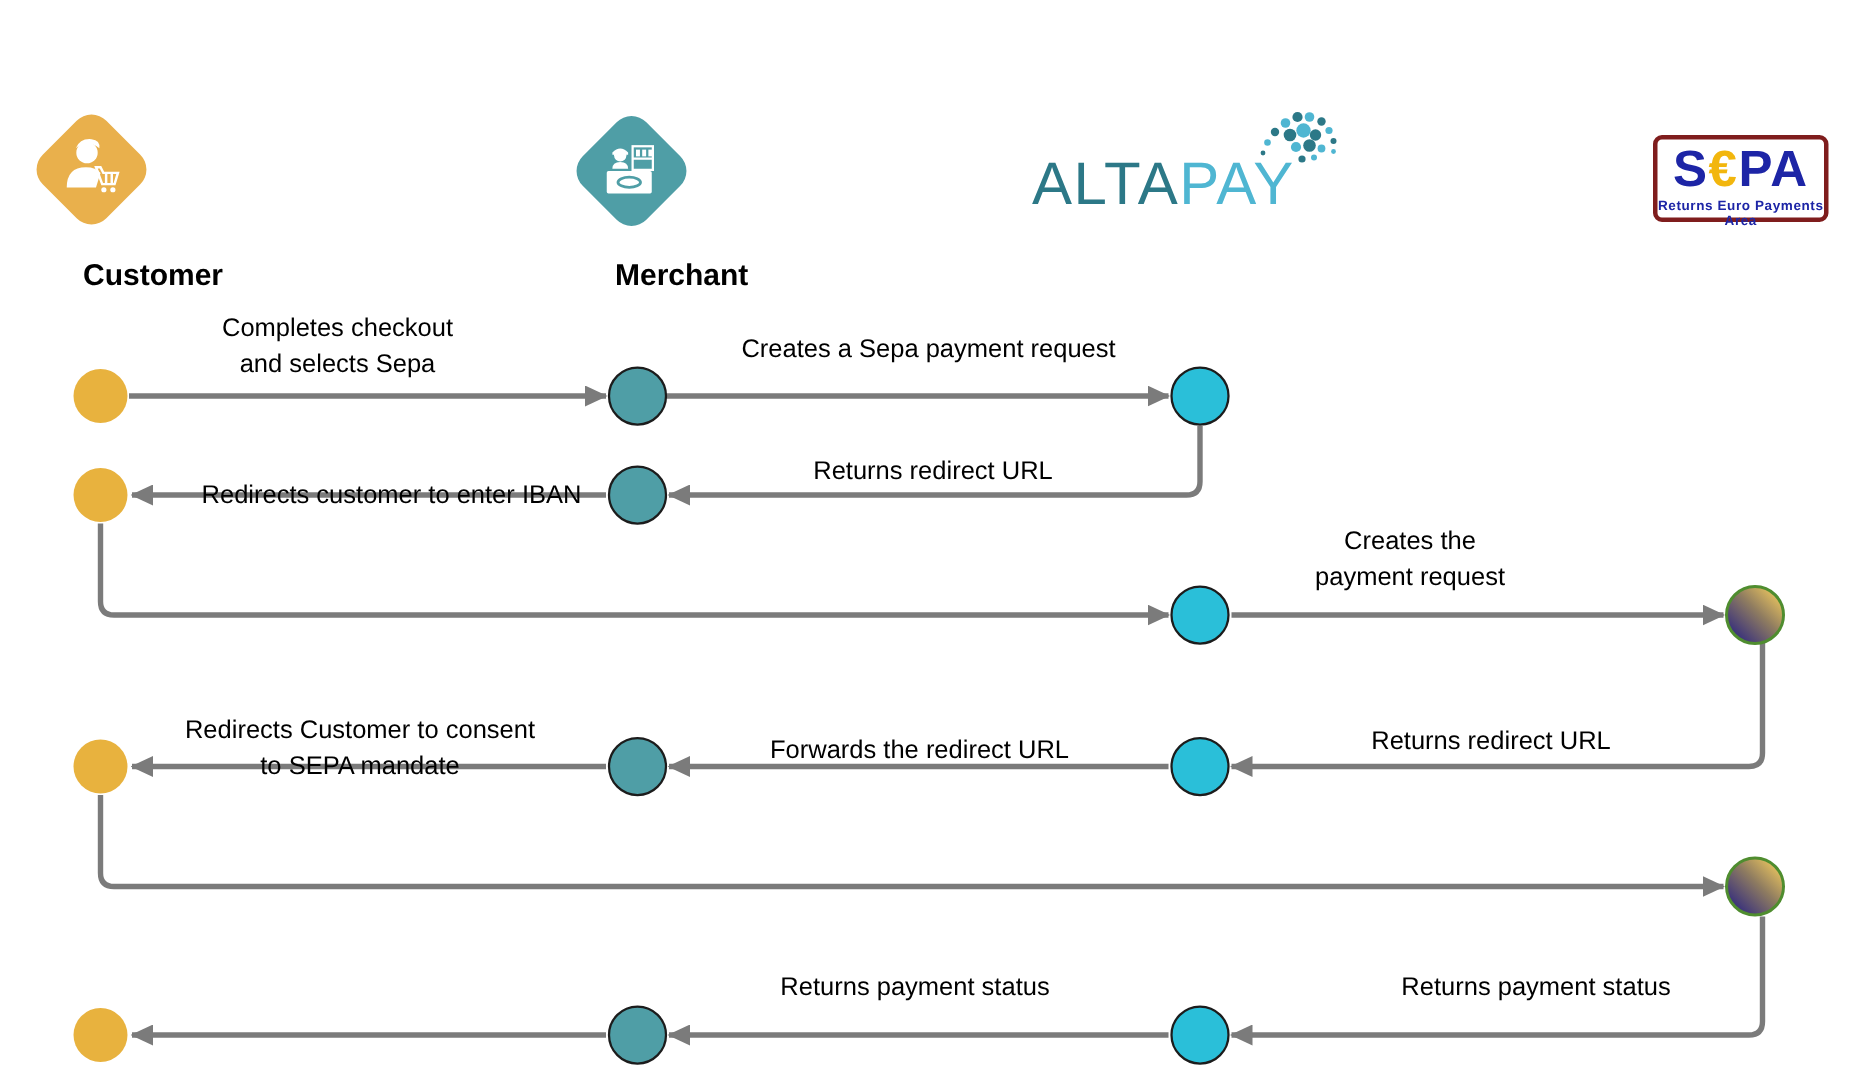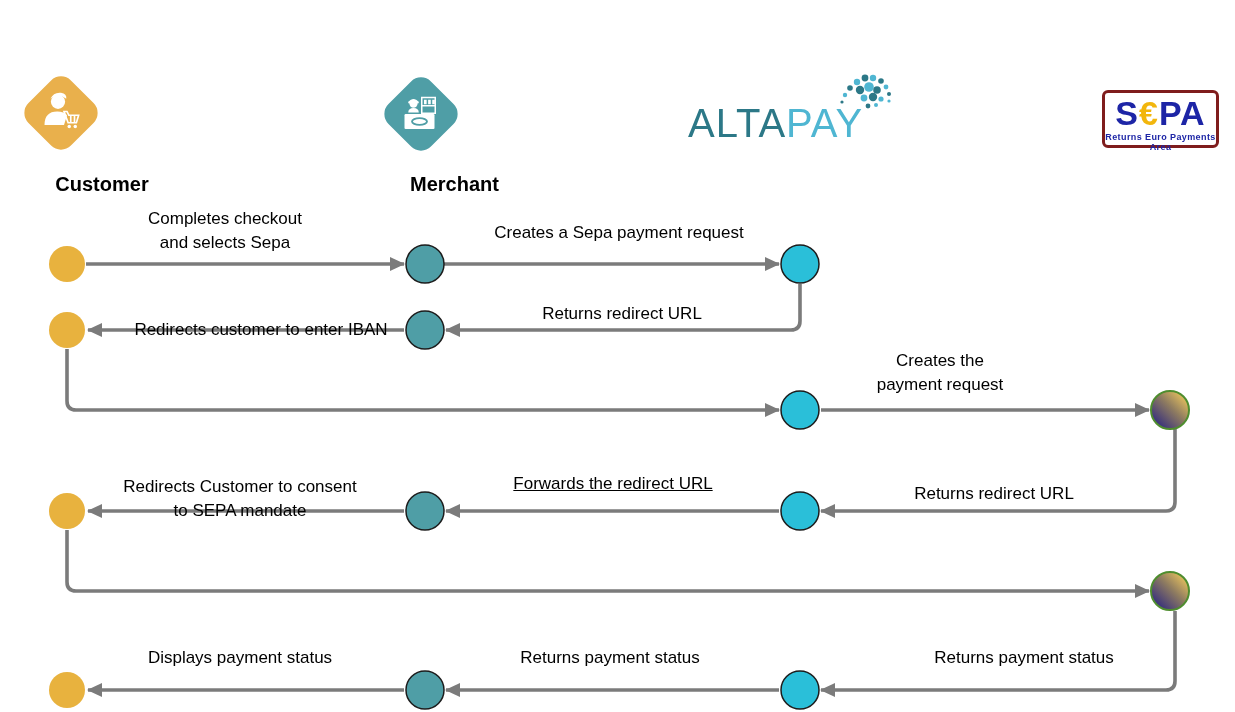--- a/index.html
+++ b/index.html
@@ -156,20 +156,19 @@
   </div>
 
   <div class="msg" style="left:225px;top:207px;">Completes checkout
 and selects Sepa</div>
   <div class="msg" style="left:619px;top:221px;">Creates a Sepa payment request</div>
   <div class="msg" style="left:622px;top:302px;">Returns redirect URL</div>
   <div class="msg" style="left:261px;top:318px;">Redirects customer to enter IBAN</div>
   <div class="msg" style="left:919px;top:349px;margin-left:21px;">Creates the
 payment request</div>
   <div class="msg" style="left:994px;top:482px;">Returns redirect URL</div>
-  <div class="msg" style="left:613px;top:472px;text-decoration:underline;">Forwards the redirect URL</div>
+  <div class="msg" style="left:613px;top:488px;">Forwards the redirect URL</div>
   <div class="msg" style="left:240px;top:459px;margin-top:16px;">Redirects Customer to consent
 to SEPA mandate</div>
   <div class="msg" style="left:1024px;top:646px;">Returns payment status</div>
   <div class="msg" style="left:610px;top:646px;">Returns payment status</div>
-  <div class="msg" style="left:240px;top:646px;">Displays payment status</div>
 
 </div>
 
 </body></html>

